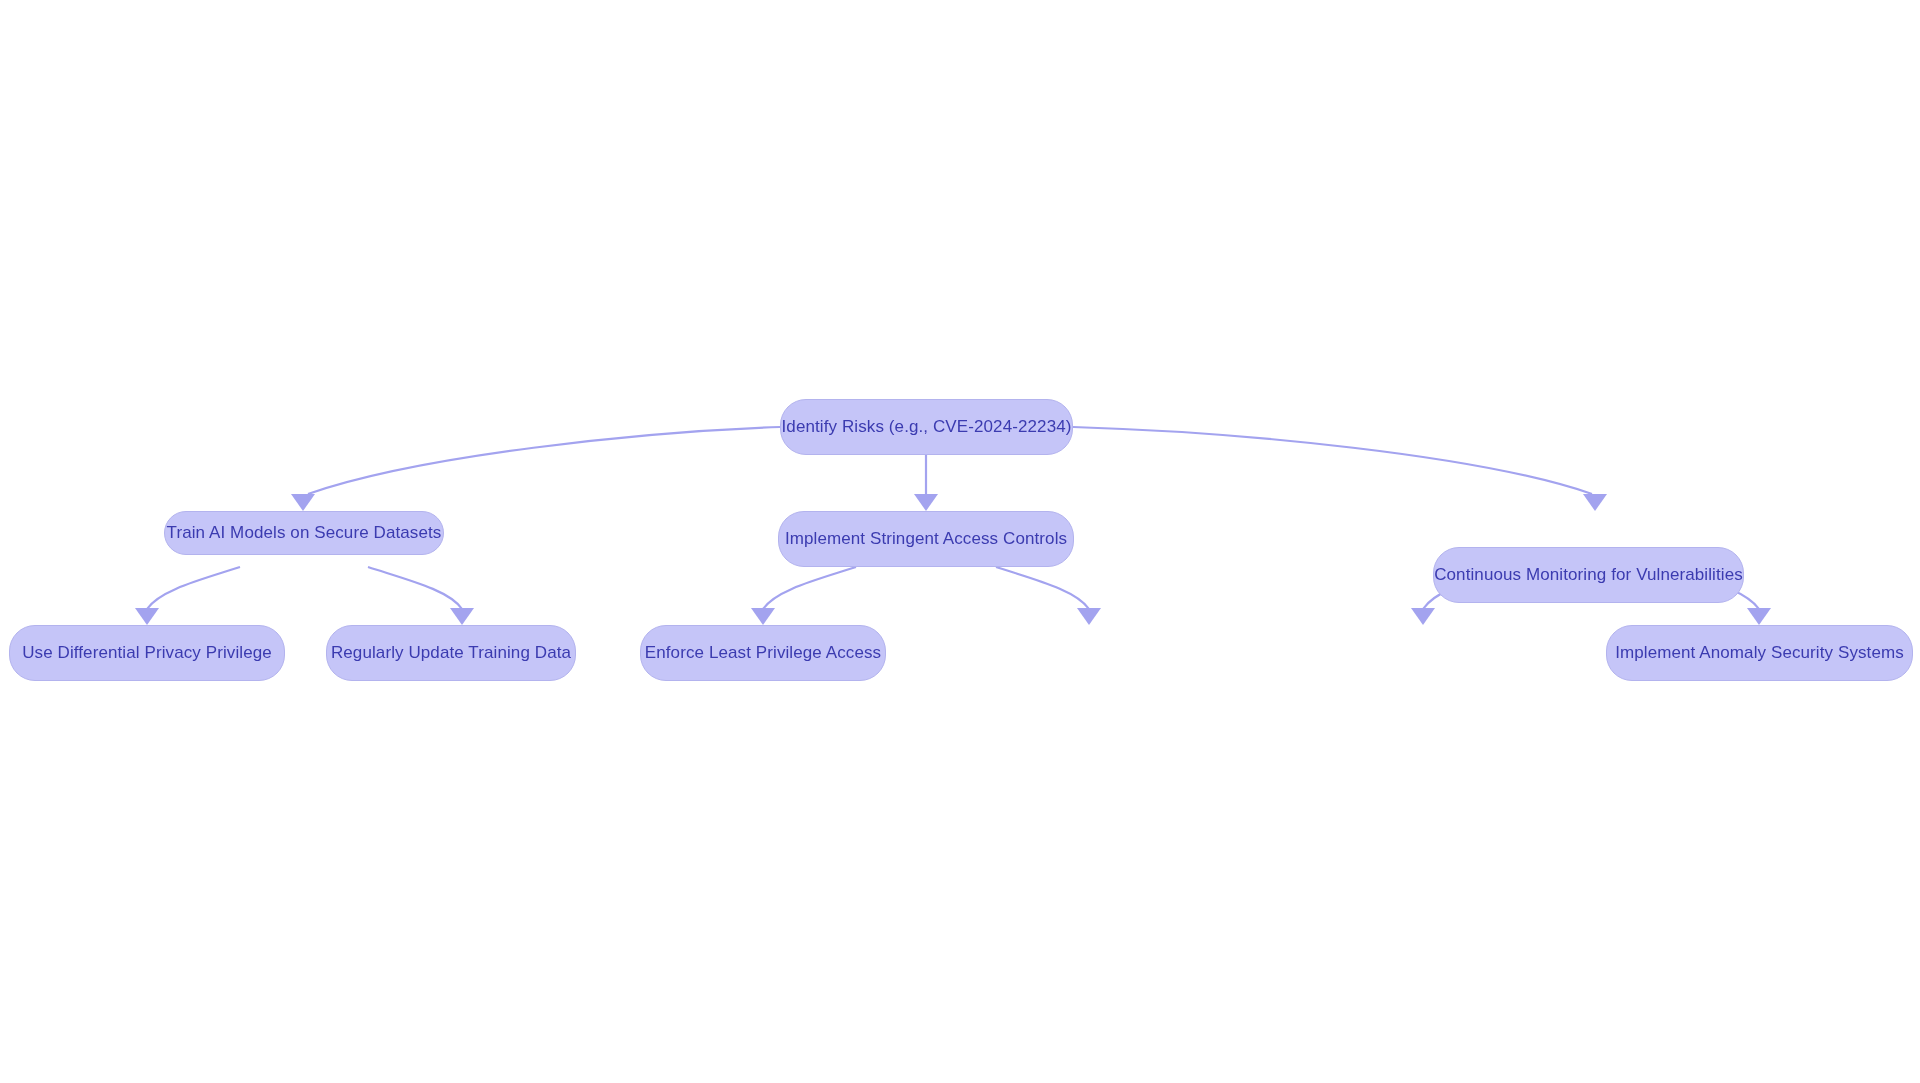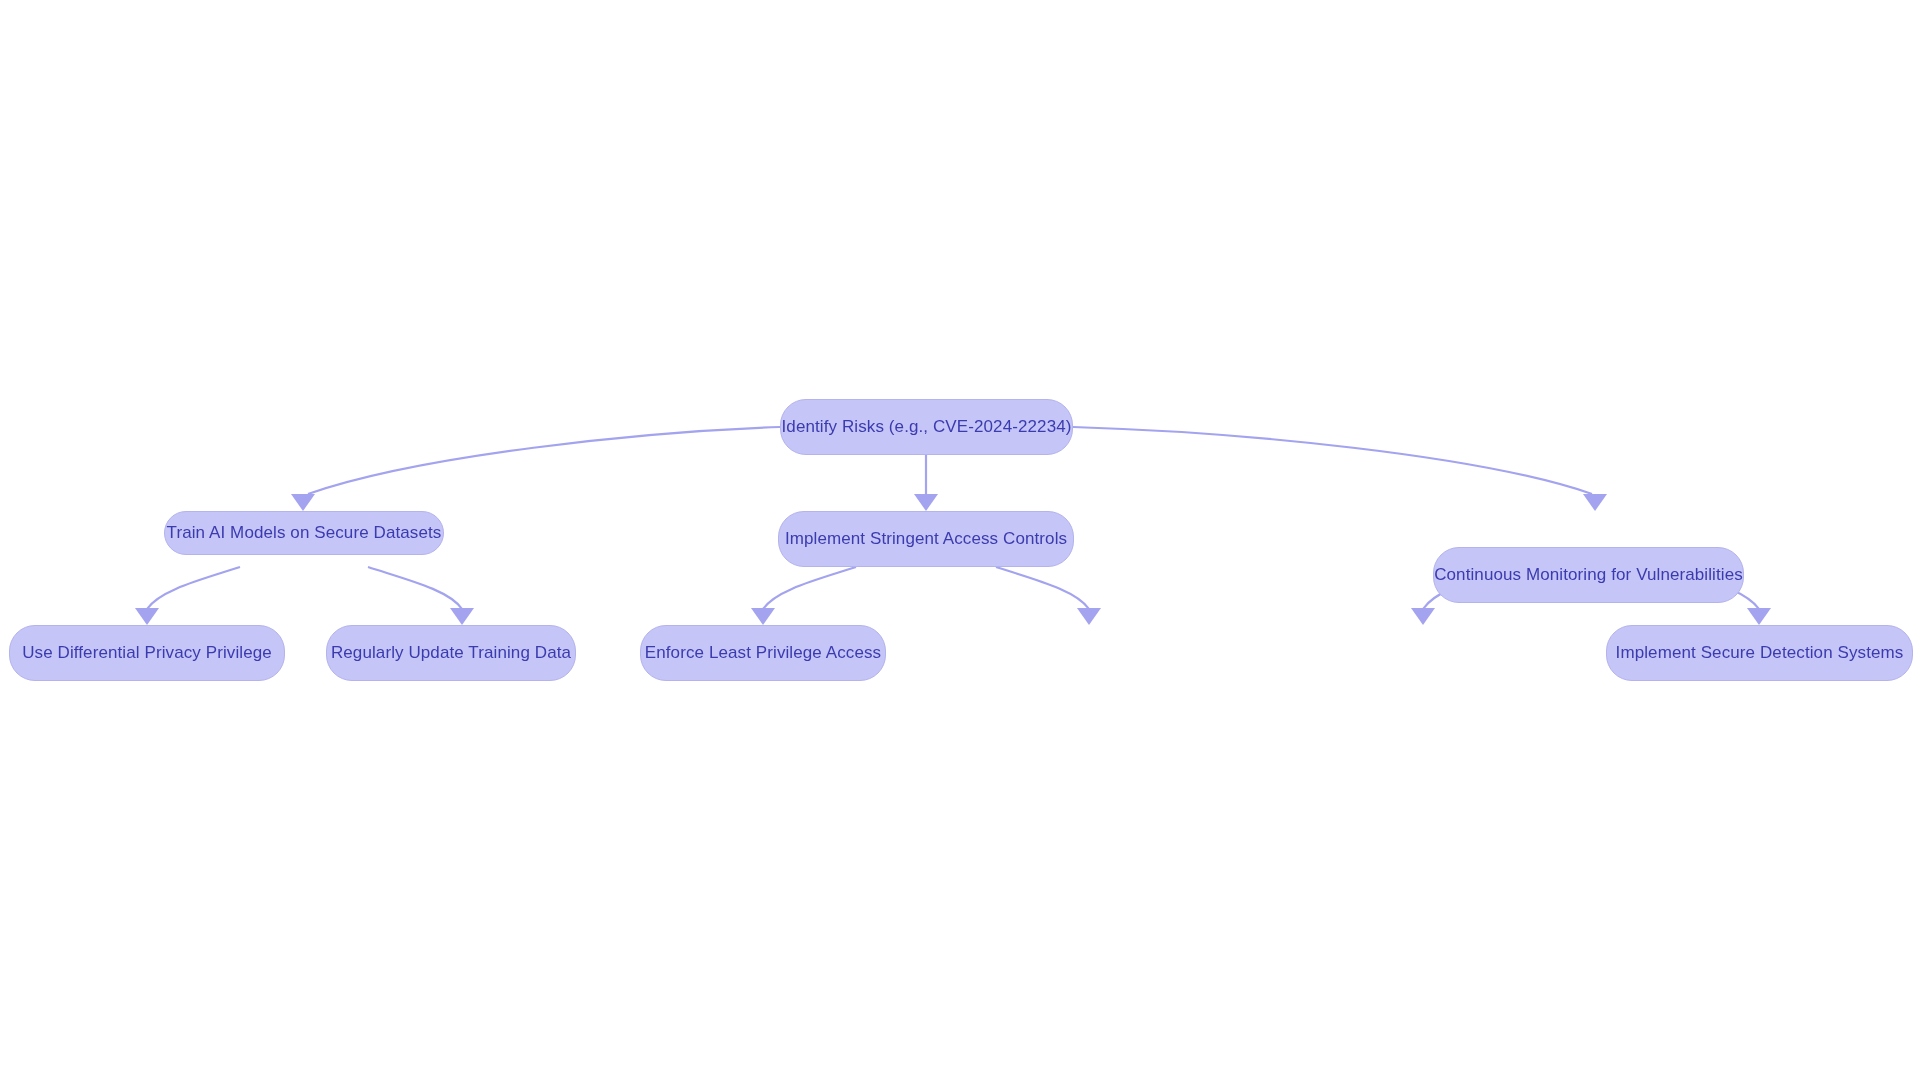--- a/index.html
+++ b/index.html
@@ -109,16 +109,16 @@
     <span class="node-label">Regularly Update Training Data</span>
   </div>
 
   <div class="flow-node" style="left:640px; top:625px; width:246px; height:56px;text-align:center;">
     <span class="node-label">Enforce Least Privilege Access</span>
   </div>
 
 
 
   <div class="flow-node" style="left:1606px; top:625px; width:307px; height:56px;">
-    <span class="node-label">Implement Secure Detection Systems</span>
+    <span class="node-label">Implement Anomaly Security Systems</span>
   </div>
 
 </div>
 
 </body></html>

